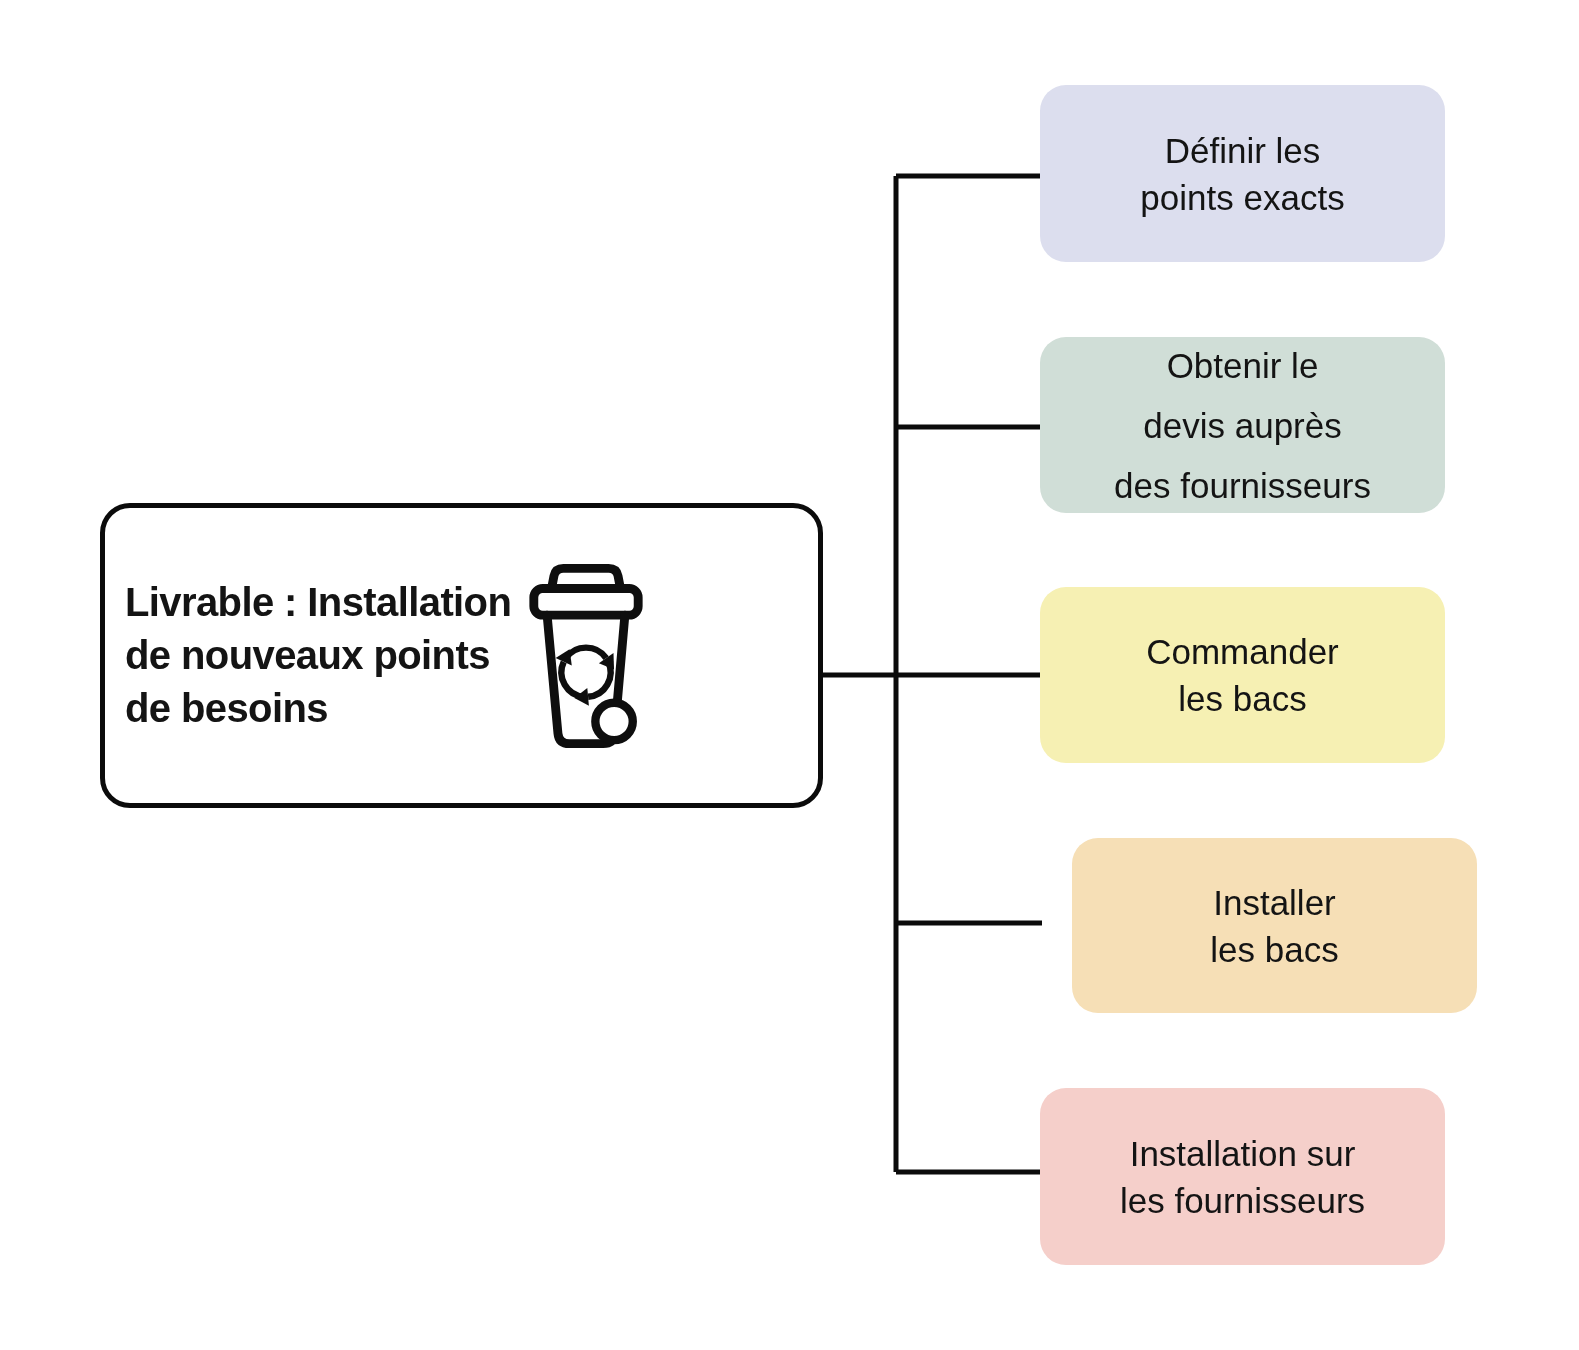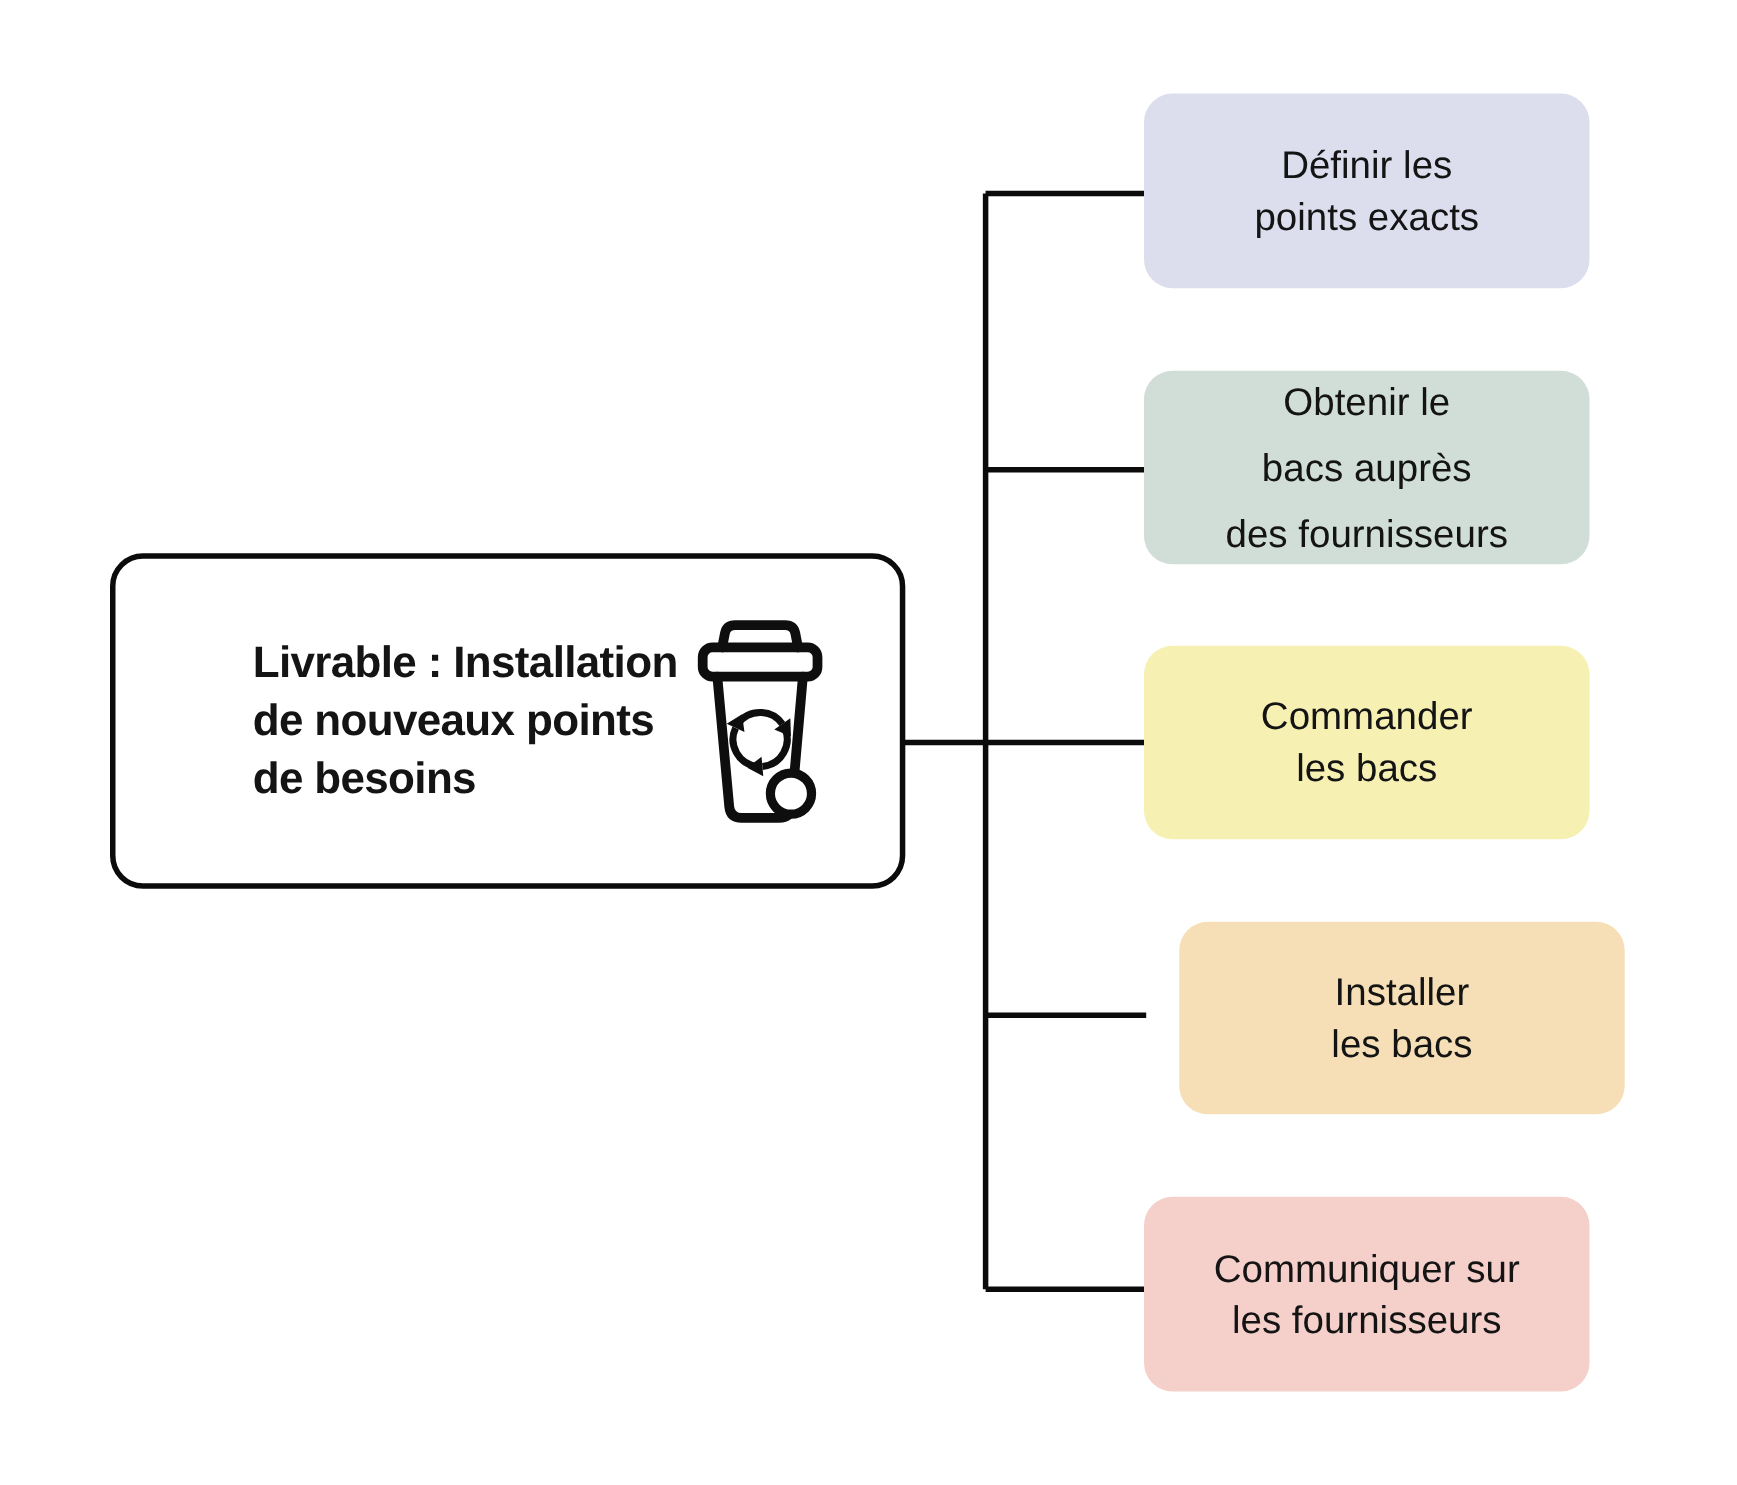--- a/index.html
+++ b/index.html
@@ -10,21 +10,21 @@
   }
   .canvas{position:relative;width:1579px;height:1350px;background:#ffffff;overflow:hidden;}
 
   .connectors{position:absolute;left:0;top:0;width:1579px;height:1350px;}
   .connector{stroke:#0b0b0b;stroke-width:5;fill:none;}
 
   .root-card{
     position:absolute;left:100px;top:503px;width:723px;height:305px;
     box-sizing:border-box;border:5px solid #0b0b0b;border-radius:30px;
     background:#ffffff;
-    display:flex;align-items:center;justify-content:flex-end;
+    display:flex;align-items:center;justify-content:flex-start;
     padding:0 52px 0 20px;
   }
   .root-label{
     font-size:40px;font-weight:700;line-height:53px;
     letter-spacing:-0.6px;color:#141414;text-align:left;
   }
   .bin-icon{width:150px;height:192px;flex:none;}
 
   .task-card{
     position:absolute;left:1040px;width:405px;
@@ -76,32 +76,32 @@
     </svg>
   </div>
 
   <div class="task-card t1" style="background: rgb(220, 222, 238);">
     <div>Définir les</div>
     <div>points exacts</div>
   </div>
 
   <div class="task-card t2" style="background: rgb(208, 222, 215); gap: 13px;">
     <div>Obtenir le</div>
-    <div>bacs auprès</div>
+    <div>devis auprès</div>
     <div>des fournisseurs</div>
   </div>
 
   <div class="task-card t3" style="background: rgb(246, 240, 179);">
     <div>Commander</div>
     <div>les bacs</div>
   </div>
 
   <div class="task-card t4" style="background: rgb(246, 223, 182);">
     <div>Installer</div>
     <div>les bacs</div>
   </div>
 
   <div class="task-card t5" style="background: rgb(245, 207, 202);">
-    <div>Communiquer sur</div>
+    <div>Installation sur</div>
     <div>les fournisseurs</div>
   </div>
 
 </div>
 
 </body></html>

